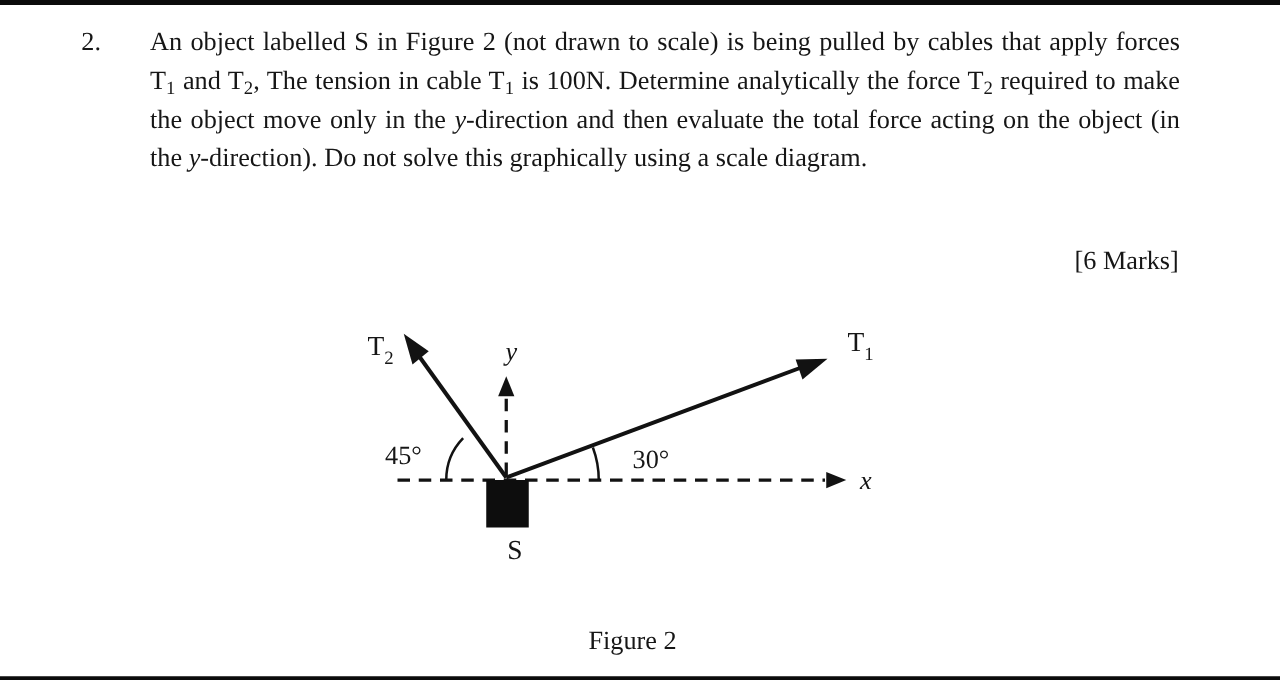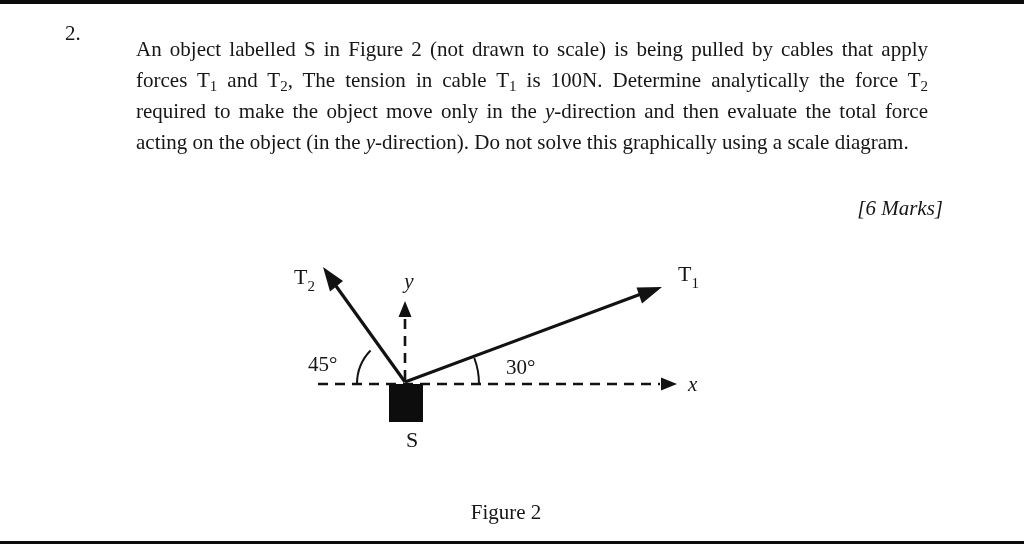--- a/index.html
+++ b/index.html
@@ -10,25 +10,25 @@
     font-family:"Liberation Serif", serif;
     position:relative;
     overflow:hidden;
   }
   .edge-bar { position:absolute; left:0; width:1024px; background:#0b0b0b; }
   .edge-bar.top { top:0; height:4px; }
   .edge-bar.bottom { bottom:0; height:3px; }
 
   .question { position:absolute; left:65px; top:18px; width:879px; display:flex; }
   .qnum { flex:none; width:55px; font-size:21px; line-height:31px; }
-  .qtext { flex:1; margin:16px; font-size:21px; line-height:31px; text-align:justify; }
+  .qtext { flex:1; margin:0; font-size:21px; line-height:31px; text-align:justify; }
   .qtext sub { font-size:15px; line-height:0; vertical-align:-4px; }
   .it { font-style:italic; }
 
-  .marks { position:absolute; top:196px; right:81px; font-size:21px;font-style:italic; }
+  .marks { position:absolute; top:196px; right:81px; font-size:21px; }
 
   svg.diagram { position:absolute; left:0; top:0; display:block; }
   svg.diagram text { fill:#161616; font-family:"Liberation Serif", serif; }
 </style>
 </head>
 <body>
 
 <div class="edge-bar top"></div>
 
 <div class="question">

